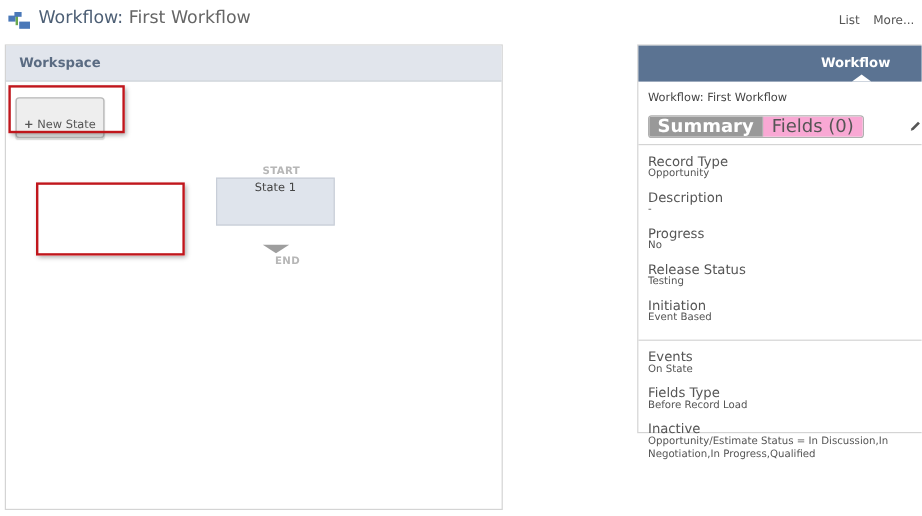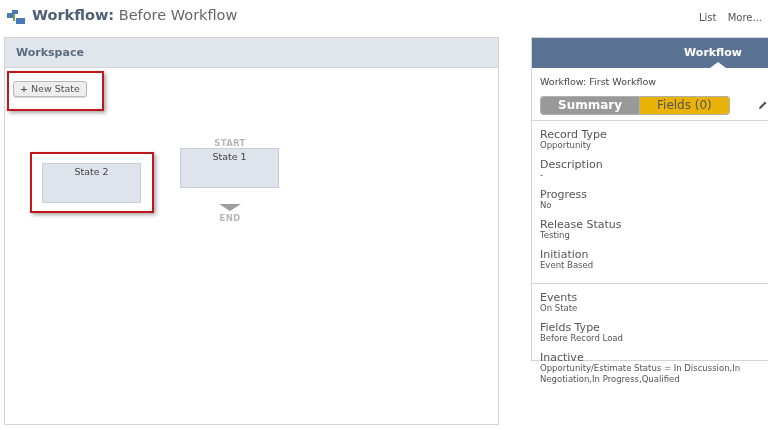--- a/index.html
+++ b/index.html
@@ -6,85 +6,82 @@
   html, body { width: 768px; height: 430px; overflow: hidden; background: #ffffff; }
   body { font-family: "DejaVu Sans", sans-serif; color: #333; position: relative; }
 
   .page-header { position: absolute; left: 0; top: 0; width: 768px; height: 34px; }
   .wf-icon { position: absolute; left: 7px; top: 10px; width: 18px; height: 14px; }
   .wf-icon .b1 { position: absolute; left: 0; top: 3px; width: 6px; height: 5px; background: #4a78b8; }
   .wf-icon .b2 { position: absolute; left: 6px; top: 1px; width: 2px; height: 10px; background: #6aa84f; }
   .wf-icon .b3 { position: absolute; left: 5px; top: 0; width: 6px; height: 4px; background: #4a78b8; }
   .wf-icon .b4 { position: absolute; left: 9px; top: 8px; width: 9px; height: 6px; background: #4a78b8; }
   .page-title { position: absolute; left: 32px; top: 7px; font-size: 14.5px; color: #666; white-space: nowrap; }
-  .page-title b { color: #4d5f75; font-weight: bold; }
+  .page-title b { color: #4d5f75; font-weight: normal; }
   .header-links { position: absolute; right: 6px; top: 12px; font-size: 10px; color: #555; }
   .header-links span { margin-left: 8px; cursor: pointer; }
 
-  .workspace { position: absolute; left: 4px; top: 37px; width: 495px; height: 388px; border: 1px solid #d4d4d4; background: #fff; }
+  .workspace { position: absolute; left: 4px; top: 37px; width: 415px; height: 388px; border: 1px solid #d4d4d4; background: #fff; }
   .ws-head { height: 30px; background: #e1e5ec; border-bottom: 1px solid #d0d4da; padding: 8px 0 0 11px; font-size: 11px; font-weight: bold; color: #5a6b82; }
-  .new-state { position: absolute; left: 8px; top: 43px; height: 16px; padding: 0 6px; background: #eeeeee; border: 1px solid #b8b8b8; border-radius: 3px; font-size: 9.5px; color: #555; line-height: 14px; white-space: nowrap; cursor: pointer; box-shadow: 0 1px 1px rgba(0,0,0,.15); }
+  .new-state { position: absolute; left: 8px; top: 43px; height: 16px; padding: 16px 6px; background: #eeeeee; border: 1px solid #b8b8b8; border-radius: 3px; font-size: 9.5px; color: #555; line-height: 14px; white-space: nowrap; cursor: pointer; box-shadow: 0 1px 1px rgba(0,0,0,.15); }
   .new-state .plus { font-weight: bold; margin-right: 3px; }
   .hl1 { position: absolute; left: 2px; top: 33px; width: 97px; height: 40px; border: 2px solid #c0161c; box-shadow: 2px 2px 4px rgba(0,0,0,.35); pointer-events: none; }
 
   .state { position: absolute; width: 99px; height: 40px; background: #dfe4ec; border: 1px solid #c8ced8; font-size: 9.5px; color: #444; text-align: center; padding-top: 2px; cursor: pointer; }
   .hl2 { position: absolute; left: 25px; top: 114px; width: 124px; height: 61px; border: 2px solid #c0161c; box-shadow: 2px 2px 4px rgba(0,0,0,.35); pointer-events: none; }
-  .lbl { position: absolute; font-size: 8.5px; font-weight: bold; color: #b7b7b7; width: 40px; text-align: center; letter-spacing: .3px; }
+  .lbl { position: absolute; font-size: 8.5px; font-weight: bold; color: #b7b7b7; width: 40px; text-align: right; letter-spacing: .3px; }
   .tri-big { position: absolute; width: 0; height: 0; border-left: 13px solid transparent; border-right: 13px solid transparent; border-top: 10px solid #9e9e9e; }
   .tri-small { position: absolute; width: 0; height: 0; border-left: 11px solid transparent; border-right: 11px solid transparent; border-top: 7px solid #9e9e9e; }
 
   .side { position: absolute; left: 531px; top: 37px; width: 250px; height: 324px; border: 1px solid #d4d4d4; background: #fff; }
   .side-head { height: 30px; background: #5b7392; position: relative; }
   .side-head .tab { position: absolute; right: 38px; top: 8px; font-size: 11px; font-weight: bold; color: #fff; }
   .side-head .notch { position: absolute; right: 54px; bottom: 0; width: 0; height: 0; border-left: 8px solid transparent; border-right: 8px solid transparent; border-bottom: 6px solid #fff; }
   .side-top { padding: 8px 8px 0 8px; height: 53px; border-bottom: 1px solid #d4d4d4; position: relative; }
   .side-top .wfname { font-size: 9.5px; color: #444; }
   .seg { position: absolute; left: 8px; top: 28px; display: flex; height: 19px; border-radius: 3px; overflow: hidden; border: 1px solid #b0b0b0; }
-  .seg div { font-size: 12px; line-height: 17px; padding: 0 17px; cursor: pointer; }
+  .seg div { font-size: 15px; line-height: 17px; padding: 0 7px; cursor: pointer; }
   .seg .active { background: #999; color: #fff; font-weight: bold; }
-  .seg .inactive { background: #eab308; color: #555; border-left: 1px solid #b0b0b0; text-align: right; }
+  .seg .inactive { background: #f9a8d4; color: #555; border-left: 1px solid #b0b0b0; text-align: right; }
   .pencil { position: absolute; right: 12px; top: 32px; width: 10px; height: 10px; cursor: pointer; }
 
   .sect { padding: 8px 8px 0 8px; border-bottom: 1px solid #d4d4d4; }
   .sect.last { border-bottom: none; }
   .field { margin-bottom: 8px; }
   .flabel { font-size: 11px; color: #555; line-height: 11px; }
   .fval { font-size: 8.5px; color: #555; line-height: 11px; }
 </style>
 </head>
 <body>
 
 <div class="page-header">
   <div class="wf-icon">
     <div class="b1"></div>
       <div class="b2"></div>
       <div class="b3"></div>
       <div class="b4"></div>
   </div>
   <div class="page-title">
     <b>Workflow:</b>
-    <span>Before Workflow</span>
+    <span>First Workflow</span>
   </div>
   <div class="header-links">
     <span>List</span>
     <span>More...</span>
   </div>
 </div>
 
 <div class="workspace">
   <div class="ws-head">Workspace</div>
 
   <div class="new-state">
     <span class="plus">+</span><span>New State</span>
   </div>
   <div class="hl1"></div>
 
-  <div class="state" style="left:37px; top:125px;">
-    <span>State 2</span>
-  </div>
   <div class="hl2"></div>
 
   <div class="lbl" style="left:205px; top:100px;">START</div>
   <div class="tri-big" style="left:212px; top:112px;"></div>
   <div class="state" style="left:175px; top:110px;">
     <span>State 1</span>
   </div>
   <div class="tri-small" style="left:214px; top:166px;"></div>
   <div class="lbl" style="left:205px; top:175px;">END</div>
 </div>

